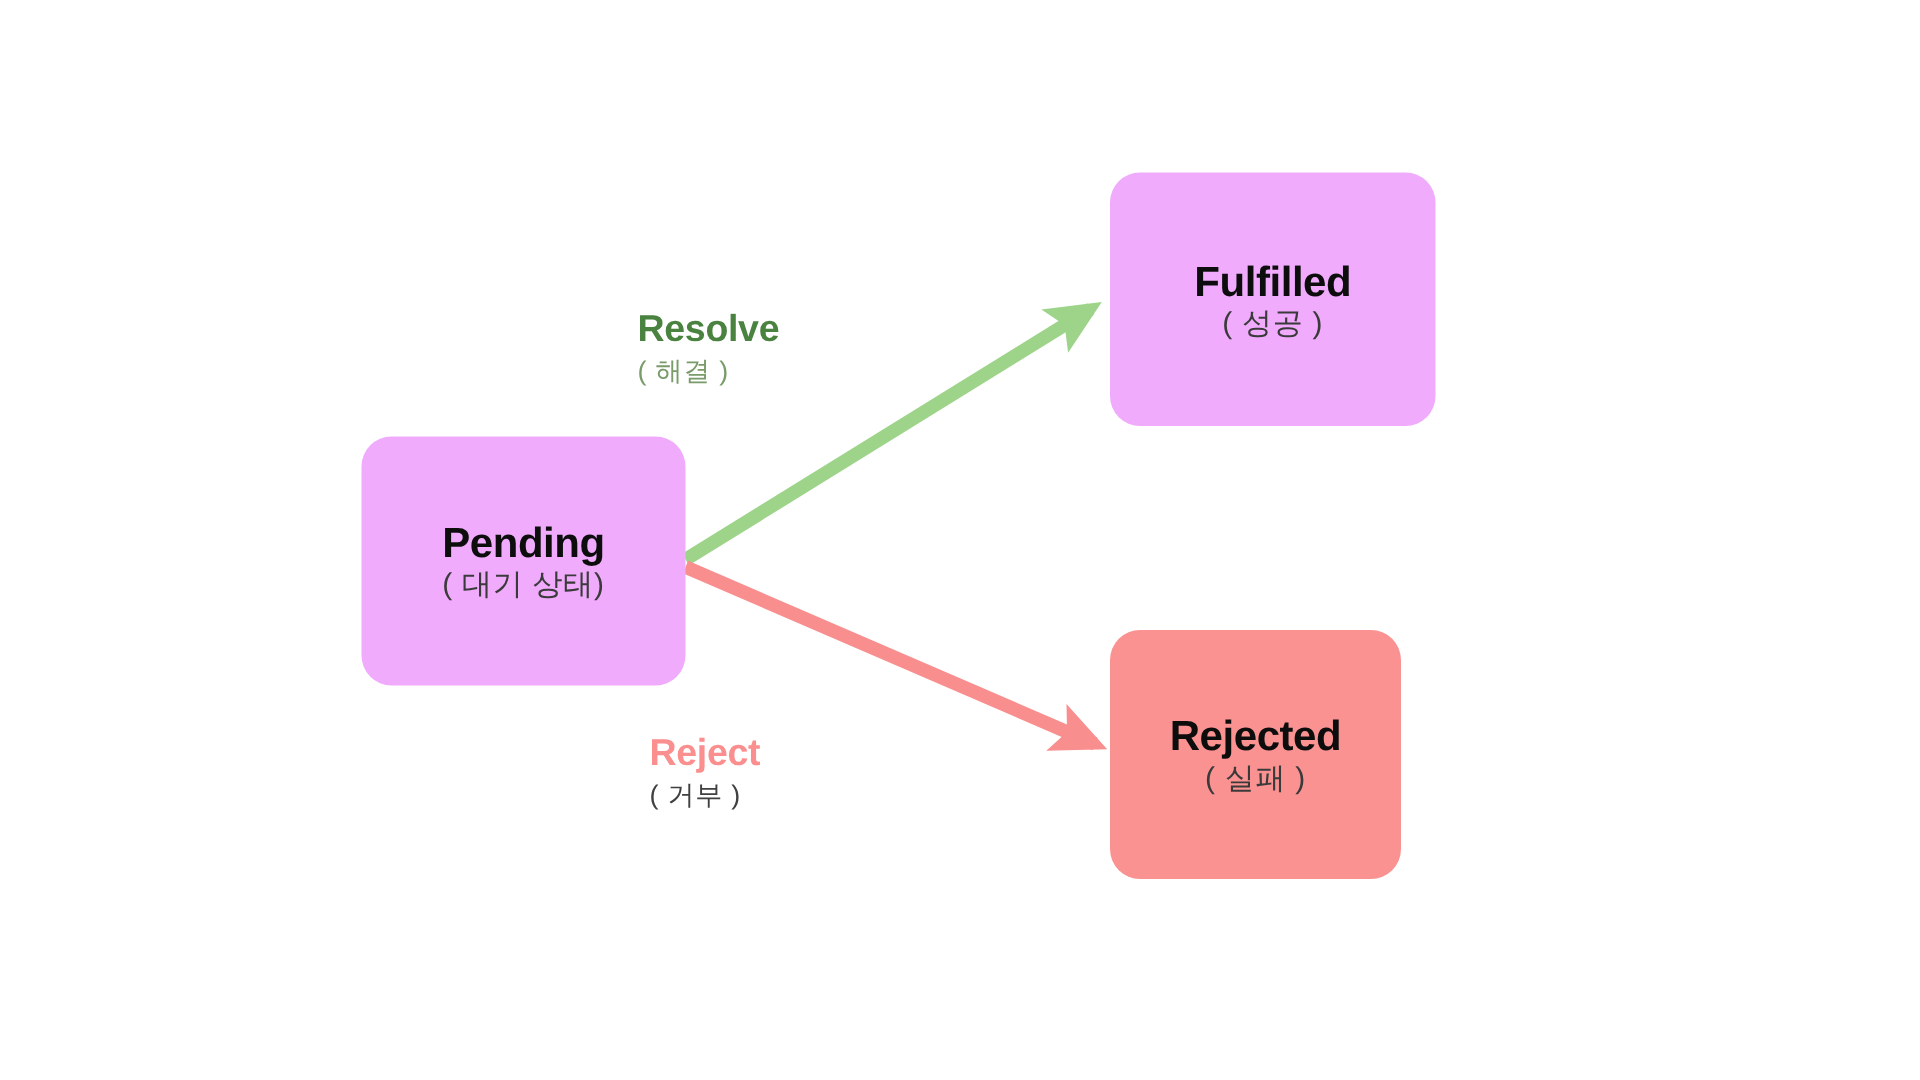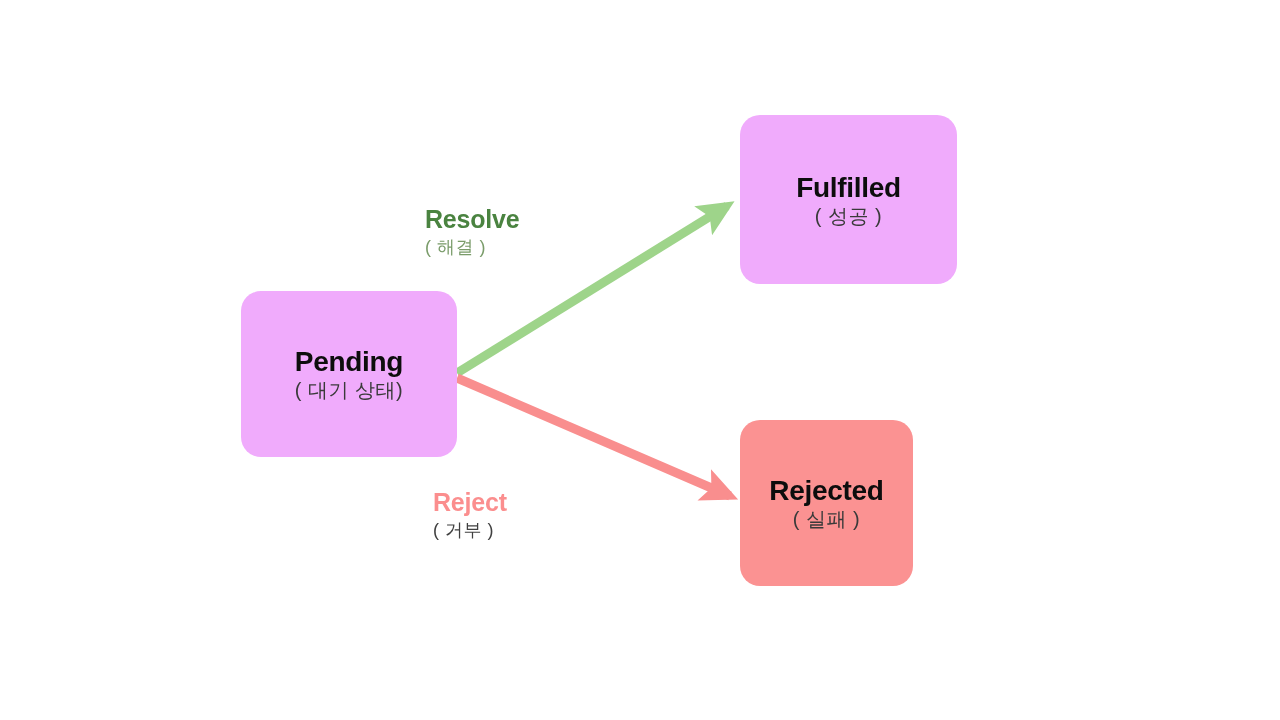--- a/index.html
+++ b/index.html
@@ -55,21 +55,21 @@
   #node-fulfilled {
     left: 740px;
     top: 115px;
     width: 217px;
     height: 169px;
     background: #f0abfc;
   }
   #node-rejected {
     left: 740px;
     top: 420px;
-    width: 173px;
+    width: 194px;
     height: 166px;
     background: #fb9292;
   }
   svg#edges {
     position: absolute;
     left: 0; top: 0;
     width: 1280px;
     height: 720px;
     overflow: visible;
   }

